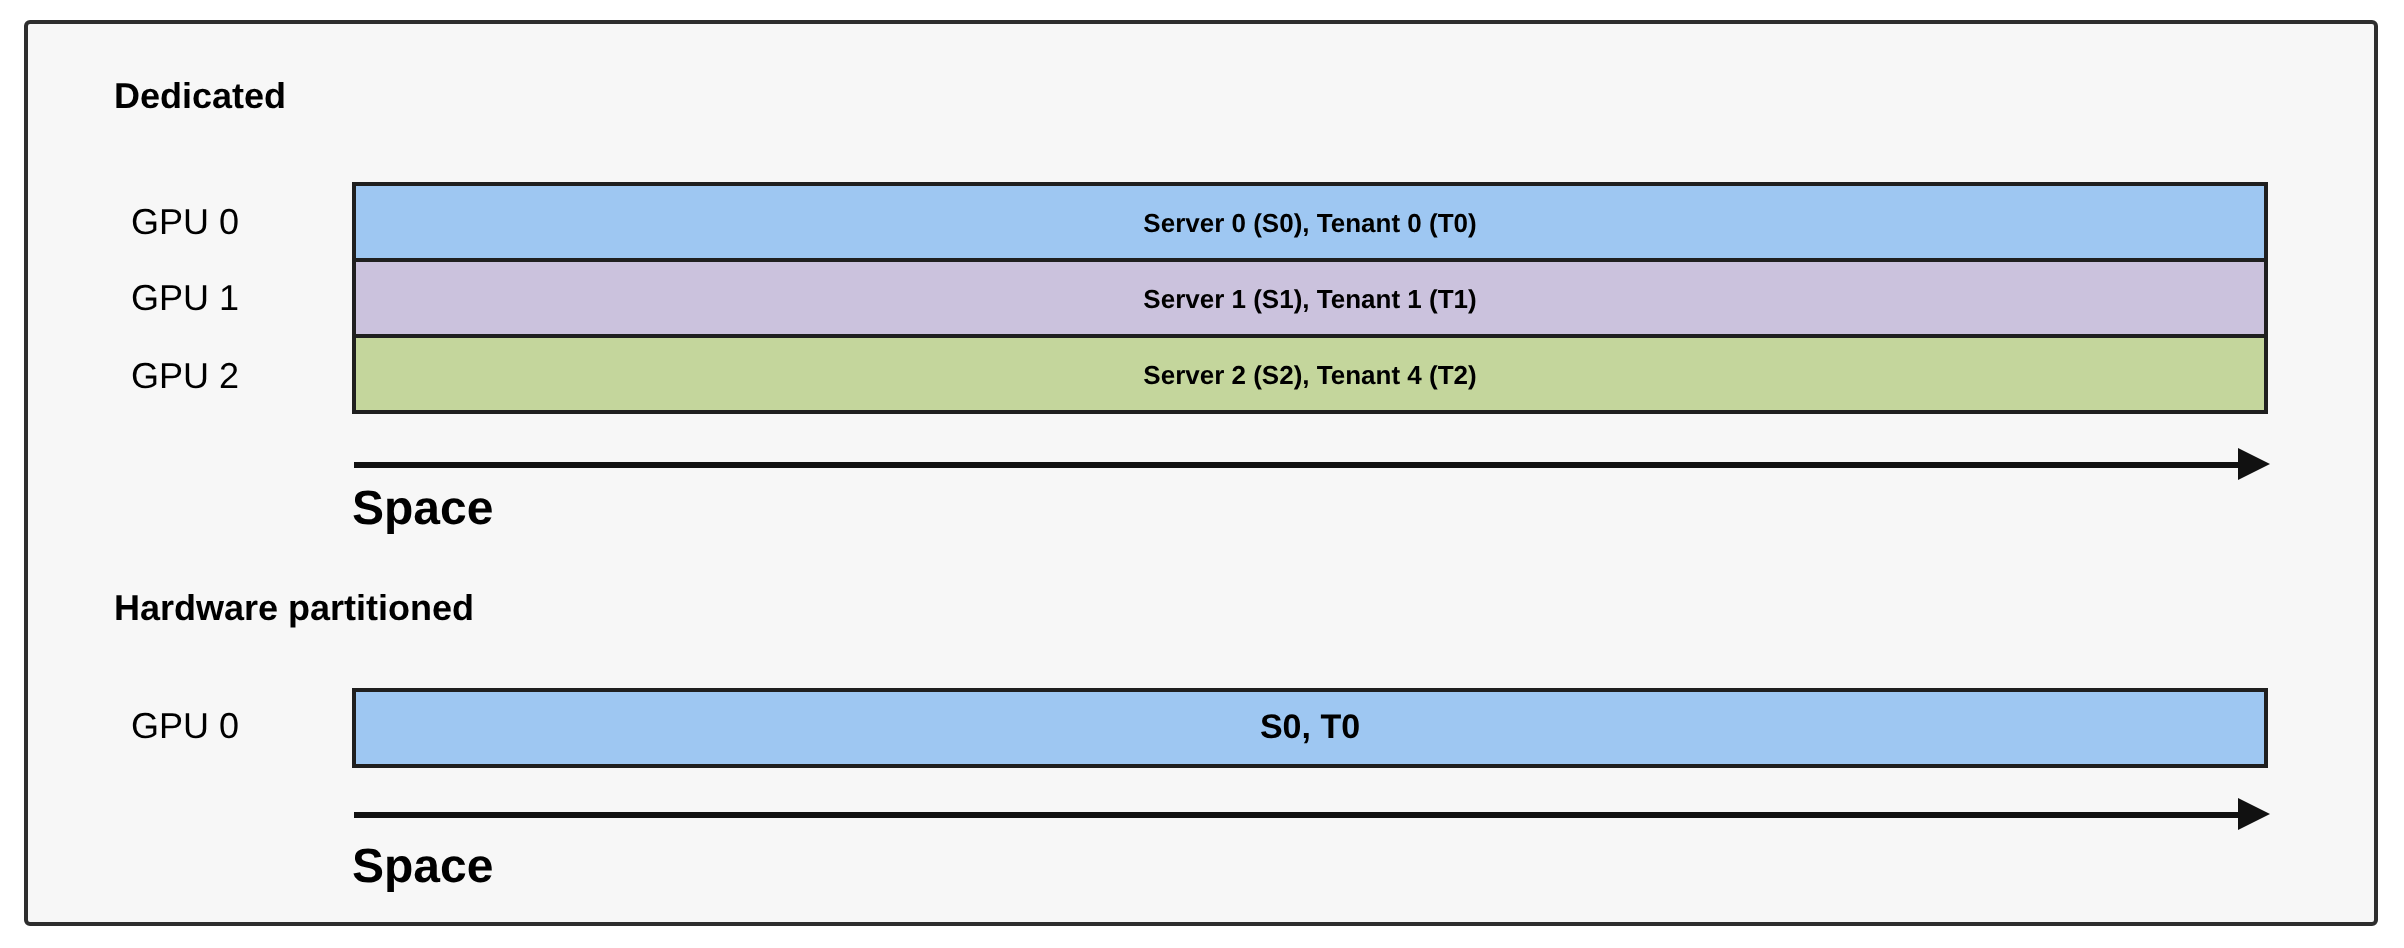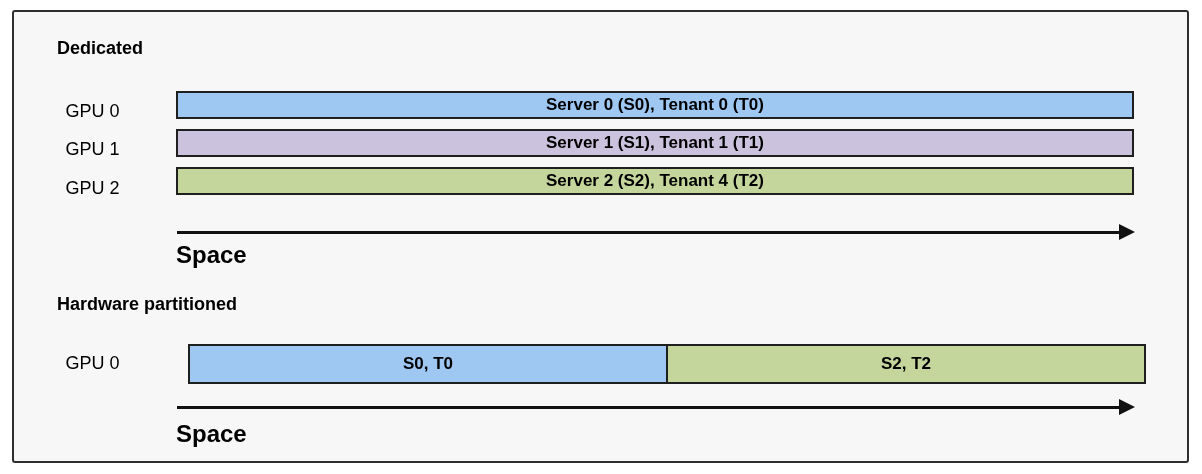--- a/index.html
+++ b/index.html
@@ -34,32 +34,32 @@
     width: 125px;
     text-align: center;
     font-size: 18px;
     line-height: 22px;
     white-space: nowrap;
   }
   .bar {
     position: absolute;
     left: 176px;
     width: 958px;
-    height: 28px;
+    height: 40px;
     border: 2px solid #1f1f1f;
     display: flex;
     align-items: center;
     justify-content: center;
-    font-size: 17px;
+    font-size: 13px;
     font-weight: bold;
     white-space: nowrap;
   }
   .seg-bar {
     position: absolute;
-    left: 188px;
+    left: 176px;
     width: 958px;
     height: 40px;
     border: 2px solid #1f1f1f;
     display: flex;
   }
   .seg {
     flex: 1 1 0;
     display: flex;
     align-items: center;
     justify-content: center;
@@ -119,20 +119,17 @@
 <div class="axis-label" style="top:245px">Space</div>
 
 <div class="section-title" style="top:294px">Hardware partitioned</div>
 
 <div class="gpu-label" style="top:352px">GPU 0</div>
 
 <div class="seg-bar" style="top:344px">
   <div class="seg" style="background-color: rgb(158, 199, 242);">
     <span>S0, T0</span>
   </div>
-  <div class="seg" style="background-color: rgb(196, 214, 156);">
-    <span>S2, T2</span>
-  </div>
 </div>
 
 <div class="arrow-shaft" style="top:406px"></div>
 <div class="arrow-head" style="top:399px"></div>
 <div class="axis-label" style="top:424px">Space</div>
 
 </body></html>

